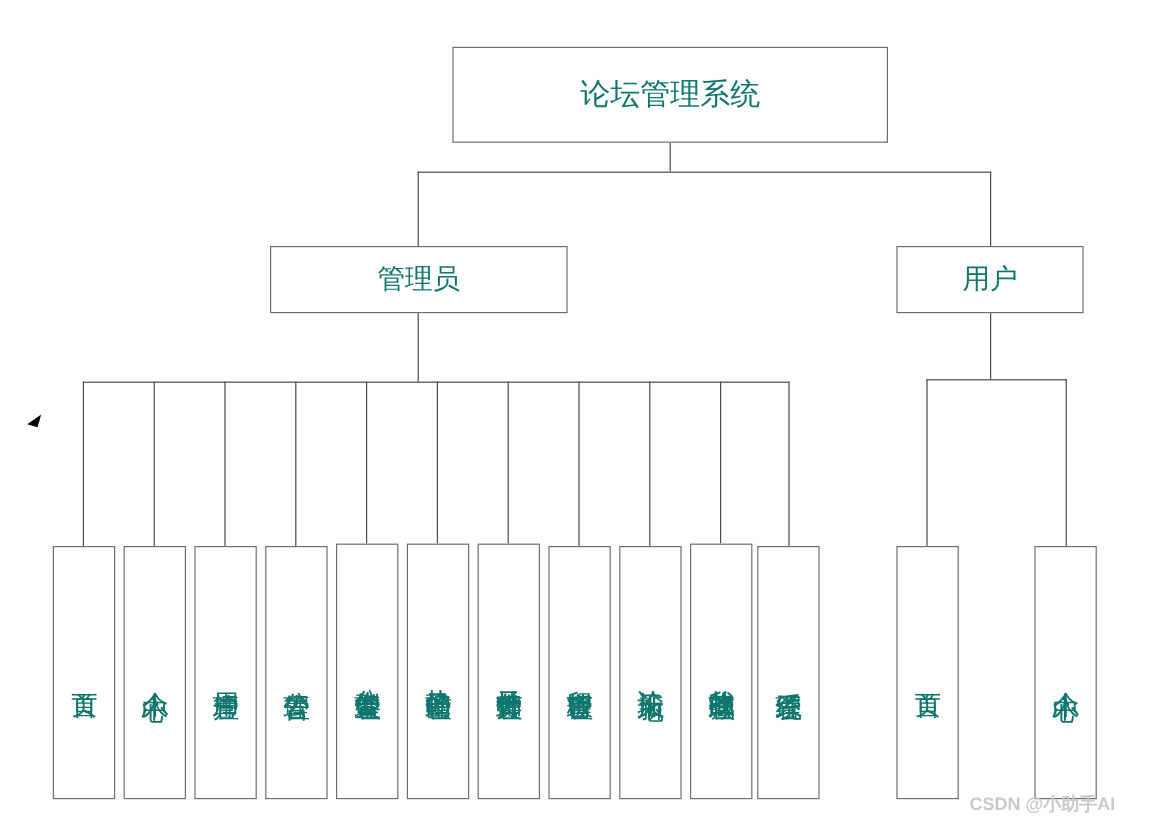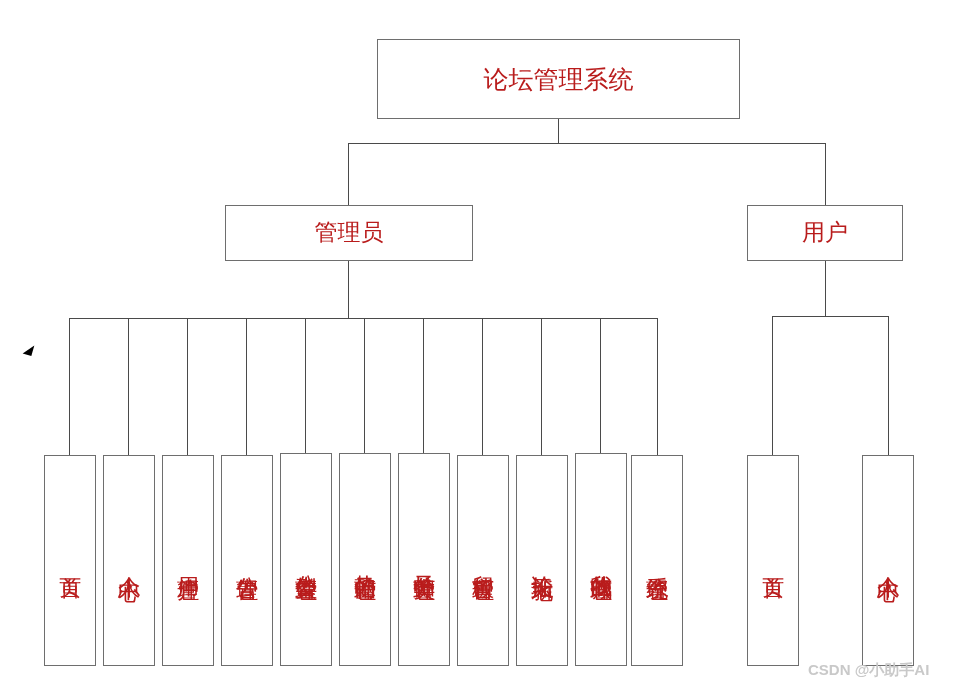--- a/index.html
+++ b/index.html
@@ -22,21 +22,21 @@
 
   
   .node {
     position: absolute;
     box-sizing: border-box;
     border: 1px solid #6e6e6e;
     background: #ffffff;
     display: flex;
     align-items: center;
     justify-content: center;
-    color: #b91c1c;
+    color: #0f766e;
     line-height: 1.12;
   }
   .node.root {
     font-size: 25px;
   }
   .node.level2 {
     font-size: 23px;
   }
   
   .node.leaf {

